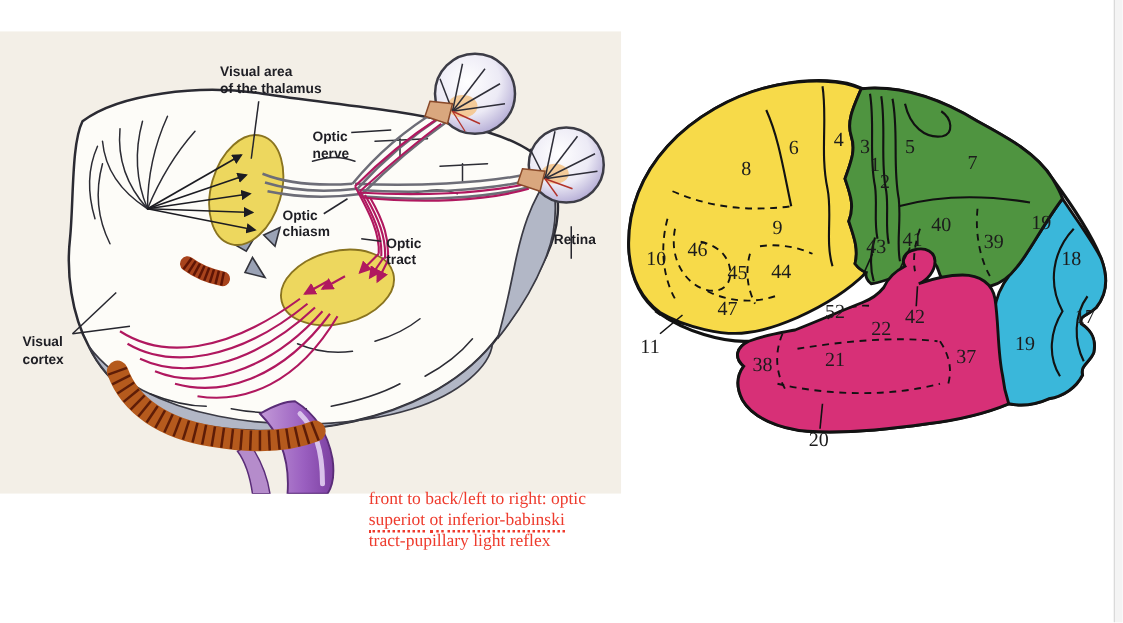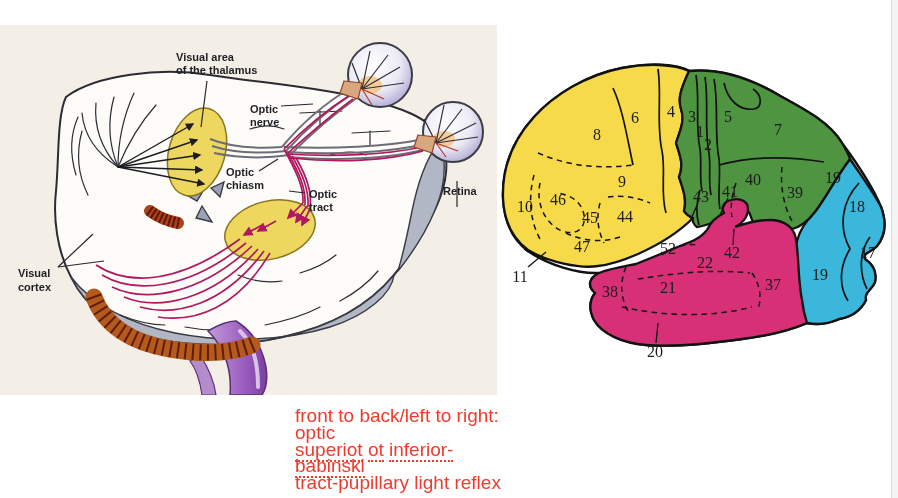--- a/index.html
+++ b/index.html
@@ -34,22 +34,22 @@
   .sil{fill:#ffffff;stroke:#121212;stroke-width:2.5;}
   .lobe-frontal{fill:var(--frontal-yellow,#f7da49);stroke:#121212;stroke-width:2.3;}
   .lobe-parietal{fill:var(--parietal-green,#4f9440);stroke:#121212;stroke-width:2.3;}
   .lobe-occipital{fill:var(--occipital-cyan,#3ab7da);stroke:#121212;stroke-width:2.3;}
   .lobe-temporal{fill:var(--temporal-magenta,#d73077);stroke:#121212;stroke-width:2.3;}
   .bsolid{fill:none;stroke:#121212;stroke-width:1.7;}
   .bdash{fill:none;stroke:#121212;stroke-width:1.5;stroke-dasharray:5.5 4.5;}
   .bleader{fill:none;stroke:#121212;stroke-width:1.3;}
   .area-num{font:16px "Liberation Serif",serif;fill:#1c1c1c;text-anchor:middle;}
 
-  .caption{position:absolute;left:295px;top:408px;width:215px;
-           font-size:19px;line-height:16.8px;color:var(--caption-red,#ee3b2d);}
+  .caption{position:absolute;left:295px;top:392px;width:215px;
+           font-size:14px;line-height:16.8px;color:var(--caption-red,#ee3b2d);font-family:Liberation Serif, serif;}
   .miss{border-bottom:2px dotted currentColor;}
 
   .right-edge{position:absolute;left:891px;top:0;width:7px;height:498px;
               background:#f4f4f4;border-left:1px solid #dadada;}
 </style>
 </head>
 <body>
 
 <div class="page">
 

